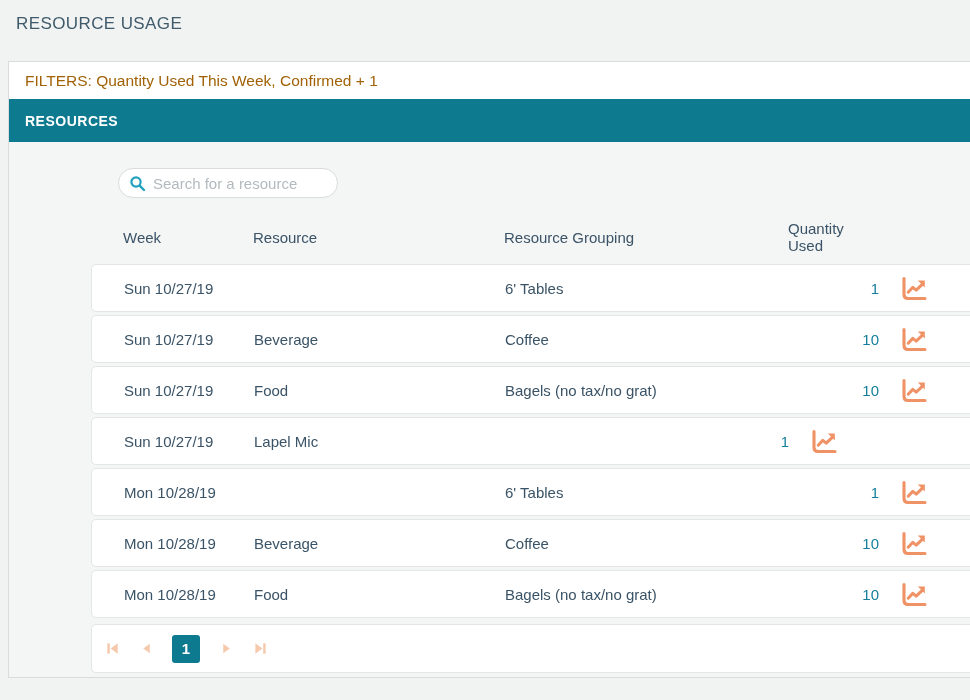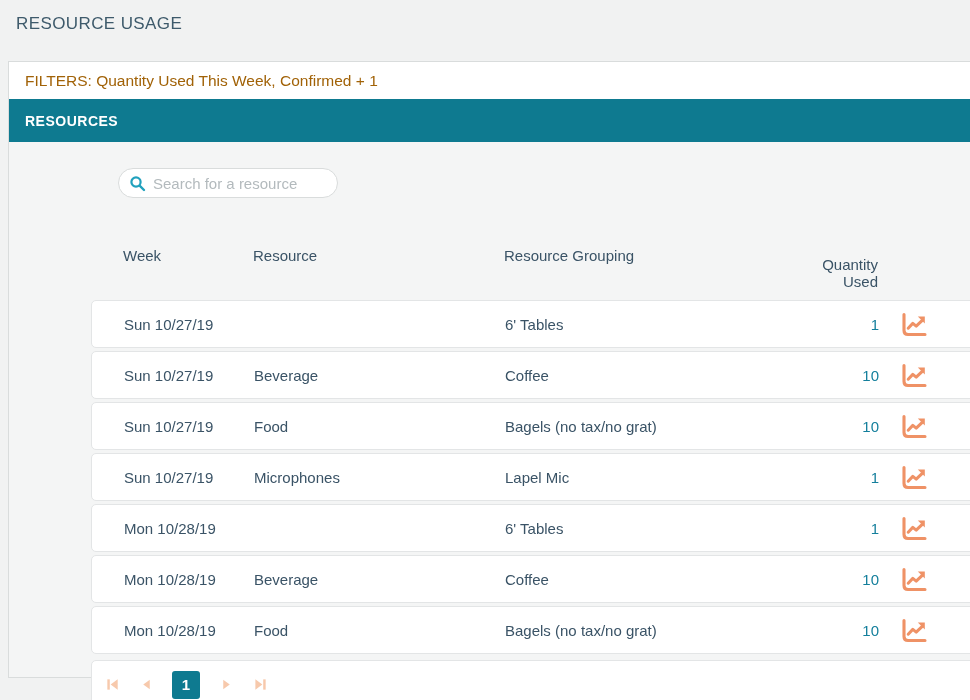--- a/index.html
+++ b/index.html
@@ -84,21 +84,21 @@
     align-items: center;
     padding-left: 32px;
   }
   .thead {
     width: 1010px;
     margin-top: 22px;
     margin-bottom: 10px;
     font-size: 15px;
     color: #3a5366;
   }
-  .th-qty { text-align: right; margin-top: 36px; }
+  .th-qty { text-align: left; }
   .row-card {
     width: 1010px;
     height: 48px;
     background: #ffffff;
     border: 1px solid #e3e5e6;
     border-radius: 5px;
     margin-bottom: 3px;
     font-size: 15px;
     color: #3a5366;
   }
@@ -219,21 +219,20 @@
               <path d="M3 2.5 V18.5 C3 21 4.5 22.5 7 22.5 H24" fill="none" stroke="#ef9266" stroke-width="3.1" stroke-linecap="round"></path>
               <path d="M7.2 16.2 L11.8 11.4 L15.2 14.2 L21 8.6" fill="none" stroke="#ef9266" stroke-width="3" stroke-linecap="round" stroke-linejoin="round"></path>
               <path d="M16.8 4.6 H23.8 V11.6 Z" fill="#ef9266"></path>
             </svg>
           </span>
         </span>
       </div>
 
       <div class="row-card grid">
         <span class="cell">Sun 10/27/19</span>
-        <span class="cell">Microphones</span>
         <span class="cell">Lapel Mic</span>
         <a class="cell-qty">1</a>
         <span class="cell-icon">
           <span class="chart-btn">
             <svg width="26" height="25" viewBox="0 0 26 25">
               <path d="M3 2.5 V18.5 C3 21 4.5 22.5 7 22.5 H24" fill="none" stroke="#ef9266" stroke-width="3.1" stroke-linecap="round"></path>
               <path d="M7.2 16.2 L11.8 11.4 L15.2 14.2 L21 8.6" fill="none" stroke="#ef9266" stroke-width="3" stroke-linecap="round" stroke-linejoin="round"></path>
               <path d="M16.8 4.6 H23.8 V11.6 Z" fill="#ef9266"></path>
             </svg>
           </span>

